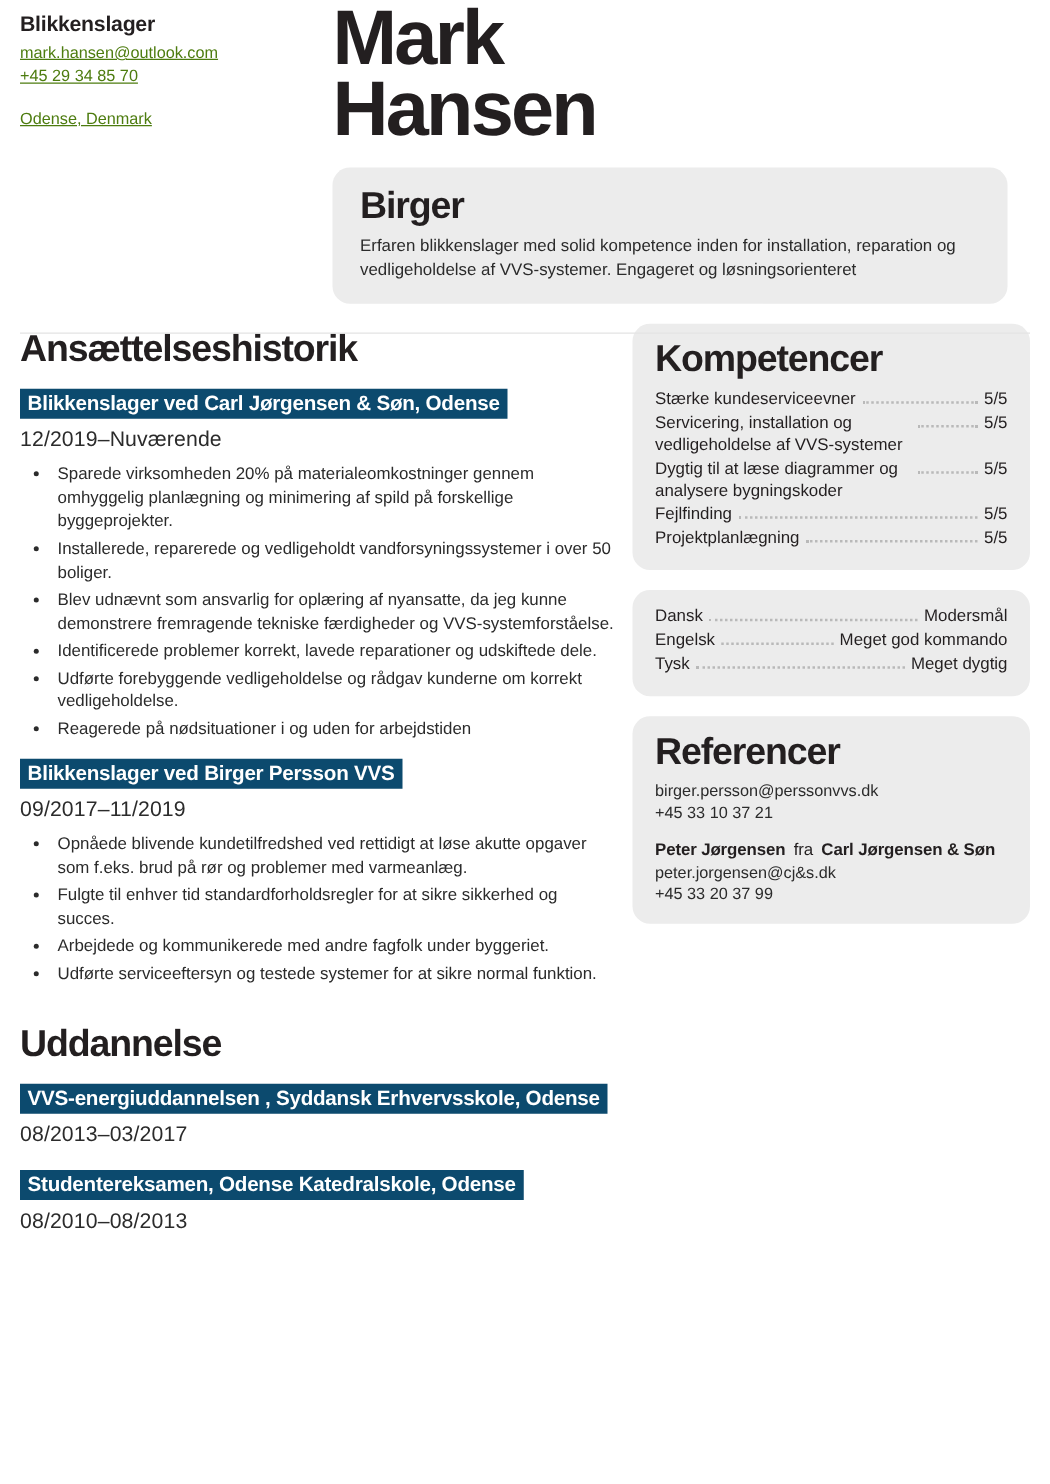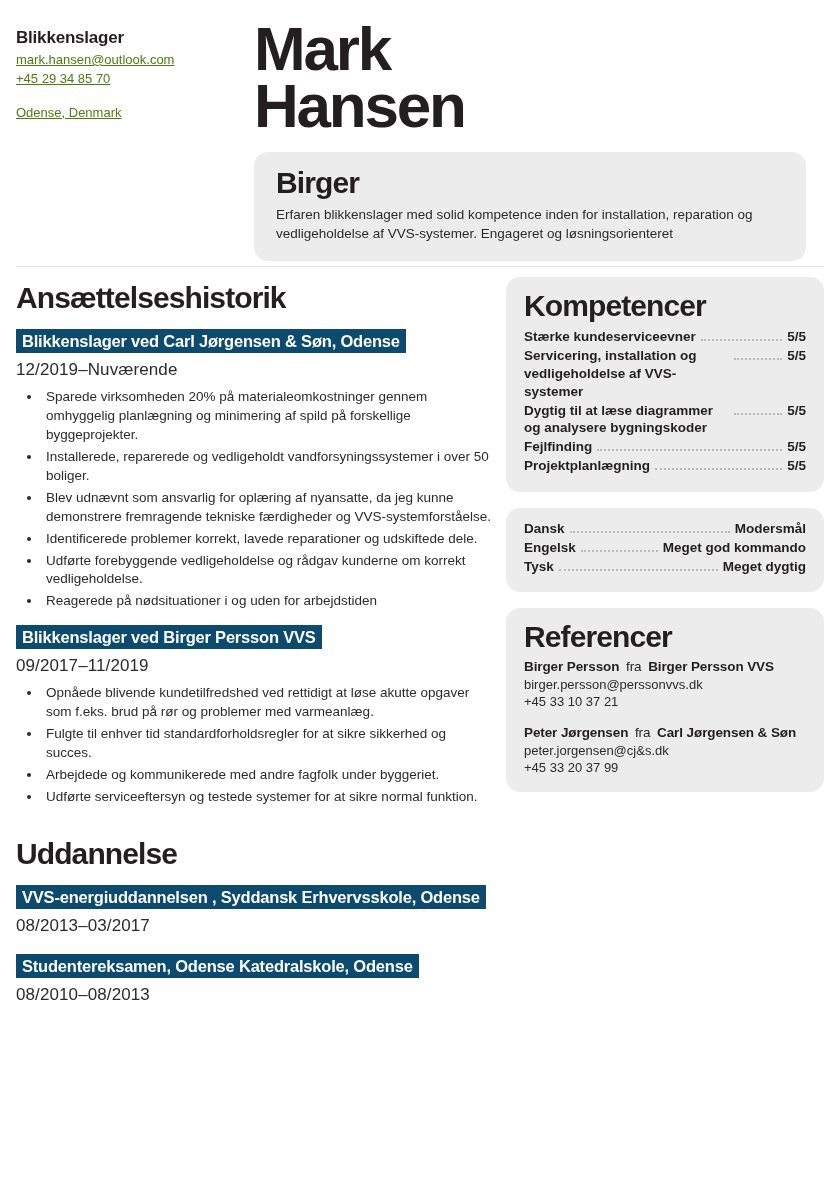--- a/index.html
+++ b/index.html
@@ -10,21 +10,22 @@
     background: #ffffff;
     font-family: "Liberation Sans", sans-serif;
     color: #231f20;
     position: relative;
     overflow: hidden;
   }
 
   
   .header {
     display: flex;
-    padding: 20px 16px 0 16px;
+    padding: 2px 16px 0 16px;
+    gap: 12px;
   }
   .contact-col {
     width: 232px;
     padding-top: 8px;
     flex-shrink: 0;
   }
   .job-title {
     font-size: 17px;
     font-weight: bold;
     letter-spacing: -0.2px;
@@ -143,21 +144,21 @@
     font-weight: bold;
     letter-spacing: -0.9px;
     margin-bottom: 6px;
     line-height: 1.1;
   }
 
   .leader-row {
     display: flex;
     align-items: baseline;
     font-size: 13.5px;
-    font-weight: bold;
+    font-weight: normal;
     color: #231f20;
     line-height: 1.32;
   }
   .leader-label { white-space: normal; }
   .leader-fill {
     flex: 1;
     border-bottom: 2px dotted #b9b9b9;
     margin: 0 5px 4px 5px;
     min-width: 10px;
   }
@@ -305,21 +306,20 @@
             <span class="leader-fill"></span>
             <span class="leader-value">Meget dygtig</span>
           </div>
         </div>
     </div>
 
     <div class="card side-card">
       <div class="side-title">Referencer</div>
       <div id="refs-container">
           <div class="ref-block">
-            <div class="ref-head"><span>Birger Persson</span><span class="ref-from"> fra </span><span>Birger Persson VVS</span></div>
             <div class="ref-line">birger.persson@perssonvvs.dk</div>
             <div class="ref-line">+45 33 10 37 21</div>
           </div>
           <div class="ref-block">
             <div class="ref-head"><span>Peter Jørgensen</span><span class="ref-from"> fra </span><span>Carl Jørgensen &amp; Søn</span></div>
             <div class="ref-line">peter.jorgensen@cj&amp;s.dk</div>
             <div class="ref-line">+45 33 20 37 99</div>
           </div>
         </div>
     </div>

